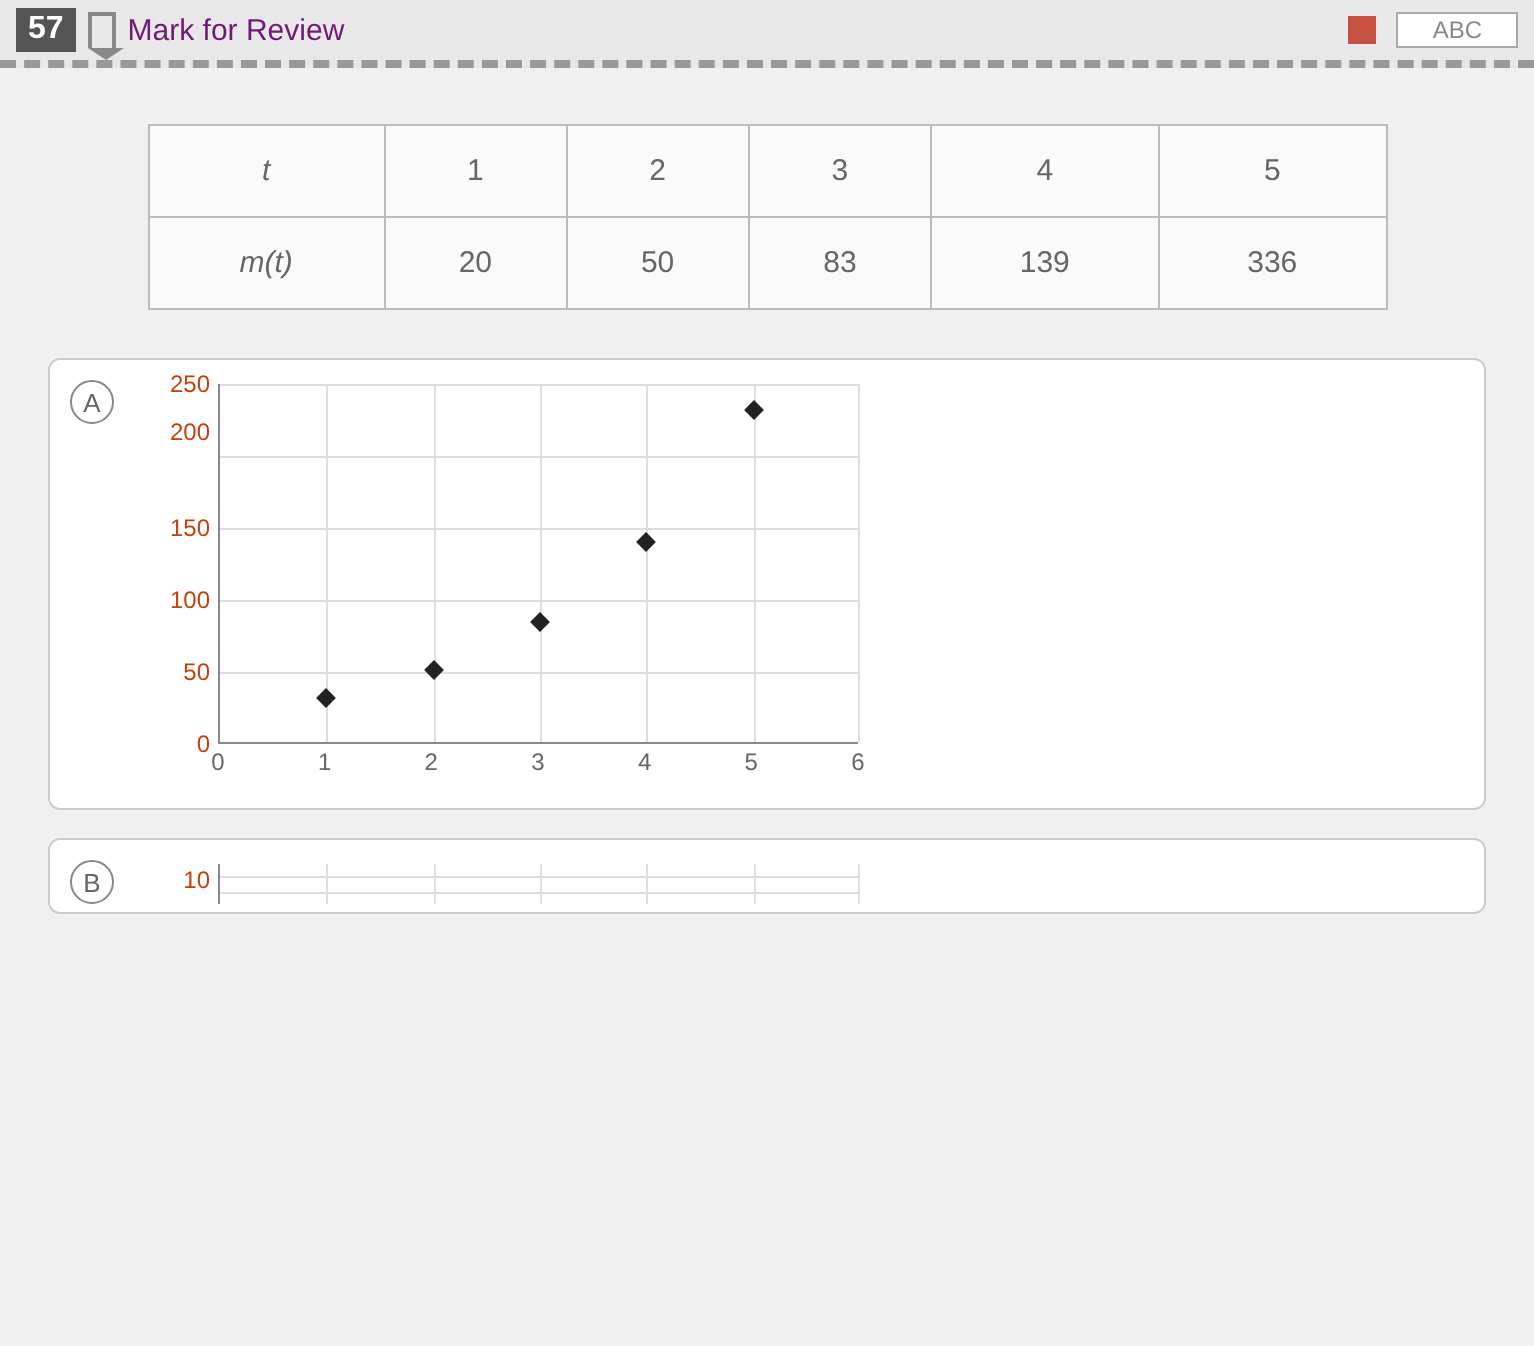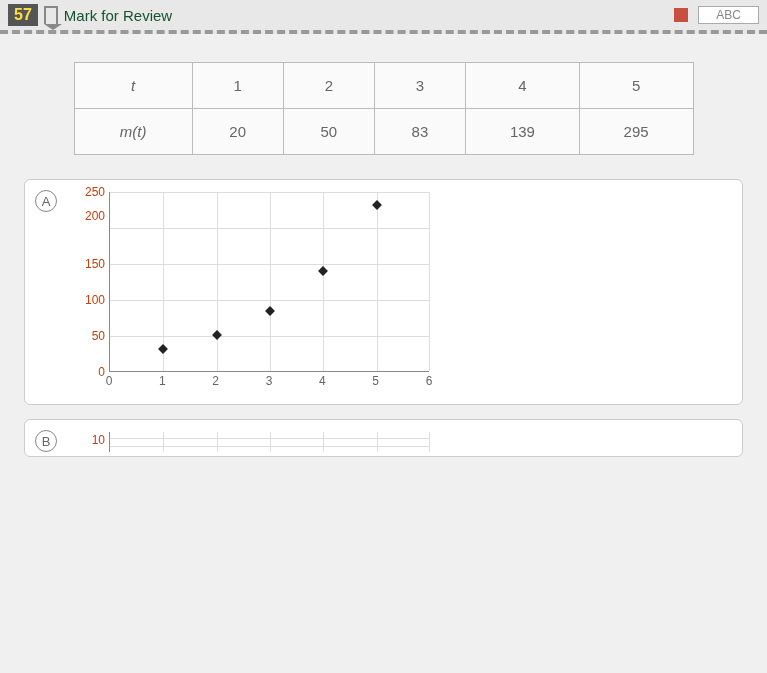--- a/index.html
+++ b/index.html
@@ -14,41 +14,41 @@
     .header {
       display: flex;
       align-items: center;
       padding: 4px 8px;
       background: #e8e8e8;
       border-bottom: 4px dashed #999;
       gap: 6px;
     }
     .qnum {
       background: #555;
-      color: #fde047;
+      color: #ffffff;
       font-weight: bold;
       padding: 2px 6px;
       font-size: 16px;
     }
     .bookmark-icon {
       width: 14px;
       height: 18px;
       border: 2px solid #888;
       border-bottom: none;
       position: relative;
     }
     .bookmark-icon::after {
       content: "";
       position: absolute;
       bottom: -6px; left: -2px;
       border-left: 9px solid transparent;
       border-right: 9px solid transparent;
       border-top: 6px solid #888;
     }
-    .mark-label { color: #14532d; font-size: 15px; flex: 1; }
+    .mark-label { color: #701a75; font-size: 15px; flex: 1; }
     .abc-box {
       border: 1px solid #aaa;
       padding: 1px 17px;
       font-size: 12px;
       color: #888;
       background: #fff;
     }
     .red-sq {
       width: 14px; height: 14px; background: #c85040; margin-right: 4px;
     }
@@ -172,21 +172,21 @@
       <td>3</td>
       <td>4</td>
       <td>5</td>
     </tr>
     <tr>
       <td style="font-style:italic;">m(t)</td>
       <td>20</td>
       <td>50</td>
       <td>83</td>
       <td>139</td>
-      <td>295</td>
+      <td>336</td>
     </tr>
   </tbody>
     </table>
 
 
   <div class="option">
     <div class="opt-letter">A</div>
     <div class="chart">
       <div class="ytick" style="top:0px">250</div>
       <div class="ytick" style="top:24px">200</div>

